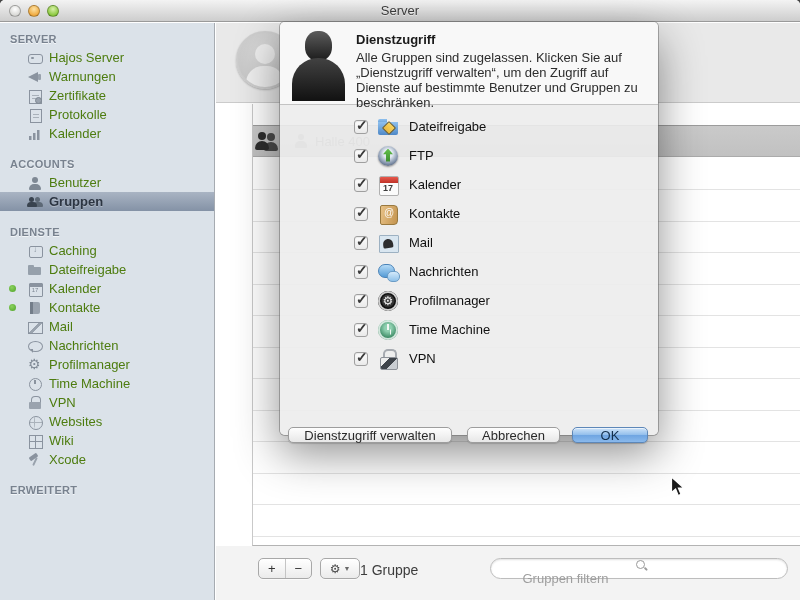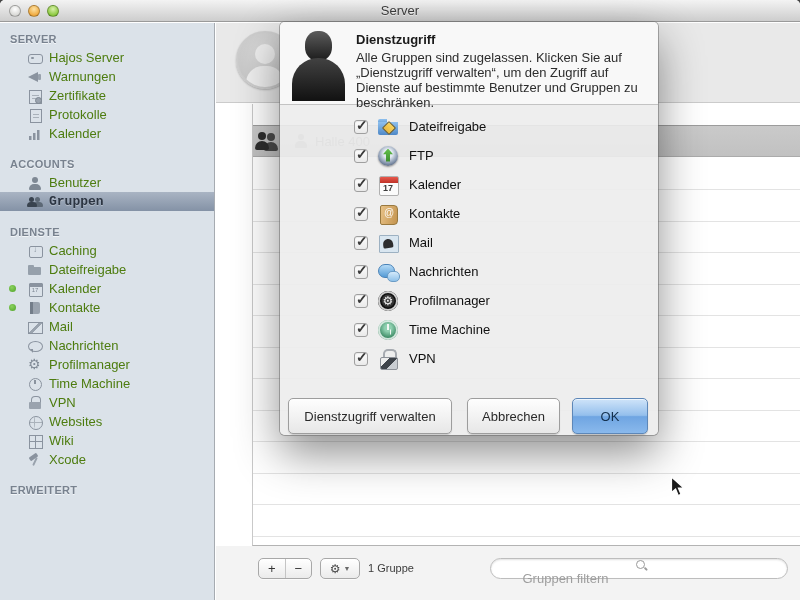--- a/index.html
+++ b/index.html
@@ -20,21 +20,21 @@
 
   
   .sidebar{position:absolute;left:0;top:23px;bottom:0;width:215px;background:#dbe2e9;
     border-right:1px solid #a6abb1;padding-top:4px;}
   .shead{font-size:11px;font-weight:bold;color:#78828f;letter-spacing:.3px;
     text-shadow:0 1px 0 rgba(255,255,255,.65);padding:6px 0 3px 10px;}
   .shead.gap{margin-top:9px;}
   .srow{height:19px;display:flex;align-items:center;padding-left:27px;position:relative;
     font-size:13px;color:#4d7c0f;cursor:default;}
   .srow[data-sel="true"]{background:linear-gradient(#a9b4c3,#8492a6);color:#2c3542;font-weight:bold;
-    text-shadow:0 1px 0 rgba(255,255,255,.3);font-family:Liberation Mono, monospace;}
+    text-shadow:0 1px 0 rgba(255,255,255,.3);}
   .dotspan{position:absolute;left:9px;top:6px;width:7px;height:7px;border-radius:50%;display:none;
     background:radial-gradient(circle at 40% 35%,#8bd15e,#4ea327);}
   .srow[data-dot="on"] .dotspan{display:block;}
 
   
   .si{width:16px;height:16px;margin-right:6px;position:relative;flex:none;}
   .si::before,.si::after{content:"";position:absolute;}
   .si[data-icon="server"]::before{left:1px;top:4px;width:13px;height:8px;border:1.3px solid #8a939f;border-radius:3px;}
   .si[data-icon="server"]::after{left:4px;top:7px;width:2.5px;height:2.5px;background:#8a939f;border-radius:50%;}
   .si[data-icon="megaphone"]::before{left:1px;top:3px;width:0;height:0;border-top:5px solid transparent;
@@ -109,21 +109,21 @@
   
   .bottombar{position:absolute;left:0;right:0;bottom:0;height:54px;background:#f3f3f3;}
   .btn{background:linear-gradient(#ffffff,#ebebeb);border:1px solid #a8a8a8;border-radius:5px;
     box-shadow:0 1px 0 rgba(255,255,255,.6);font-size:13px;color:#3a3a3a;}
   .segbtn{position:absolute;left:42px;top:12px;width:54px;height:21px;display:flex;}
   .seg{flex:1;display:flex;align-items:center;justify-content:center;font-size:13px;color:#333;}
   .seg:first-child{border-right:1px solid #c4c4c4;}
   .gearbtn{position:absolute;left:104px;top:12px;width:40px;height:21px;display:flex;align-items:center;justify-content:center;gap:3px;}
   .gearbtn .g{font-size:12px;color:#4a4a4a;line-height:1;}
   .gearbtn .c{font-size:7px;color:#6a6a6a;line-height:1;}
-  .countlabel{position:absolute;left:152px;top:16px;font-size:11px;color:#3c3c3c;}
+  .countlabel{position:absolute;left:144px;top:16px;font-size:14px;color:#3c3c3c;}
   .searchfield{position:absolute;right:12px;top:12px;width:298px;height:21px;background:#fff;
     border:1px solid #bdbdbd;border-radius:11px;box-shadow:inset 0 1px 2px rgba(0,0,0,.12);
     display:flex;align-items:center;padding-left:7px;flex-direction:column;}
   .mag{width:12px;height:12px;position:relative;flex:none;margin-right:3px;}
   .mag::before{content:"";position:absolute;left:1px;top:1px;width:7px;height:7px;border:1.5px solid #9a9a9a;border-radius:50%;}
   .mag::after{content:"";position:absolute;left:8.5px;top:8.5px;width:4px;height:1.6px;background:#9a9a9a;transform:rotate(45deg);border-radius:1px;}
   .searchfield input{border:none;outline:none;background:transparent;font-size:13px;color:#333;width:240px;
     font-family:"Liberation Sans",sans-serif;}
   .searchfield input::placeholder{color:#9e9e9e;}
 
@@ -179,23 +179,23 @@
   .pi[data-icon="profilemanager"]::after{content:"⚙";left:0;top:1px;width:22px;text-align:center;font-size:12px;line-height:20px;color:#ececec;}
   .pi[data-icon="timemachine"]::before{left:1px;top:1px;width:20px;height:20px;border-radius:50%;
     background:radial-gradient(circle at 50% 40%,#8fd0b0 0 22%,#2f7f58 70%,#12382a);
     box-shadow:inset 0 0 0 2px rgba(235,245,240,.85);}
   .pi[data-icon="timemachine"]::after{left:10px;top:5px;width:2px;height:6.5px;background:#f2f7f4;box-shadow:2.5px 5px 0 -0.5px #f2f7f4;}
   .pi[data-icon="vpn"]::before{left:6px;top:1px;width:10px;height:10px;border:2px solid #a7abb1;border-bottom:none;border-radius:5px 5px 0 0;}
   .pi[data-icon="vpn"]::after{left:3px;top:9px;width:16px;height:11px;border:1px solid #8d9198;border-radius:2px;
     background:linear-gradient(135deg,#ededed 32%,#3e434a 32% 62%,#c9cdd2 62%),linear-gradient(#f2f2f2,#c2c6cb);}
 
   .pop-btns{position:absolute;left:0;right:0;bottom:15px;height:22px;}
-  .pbtn{position:absolute;height:36px;border-radius:5px;border:1px solid #9d9d9d;
+  .pbtn{position:absolute;height:16px;border-radius:5px;border:1px solid #9d9d9d;
     background:linear-gradient(#fefefe,#e7e7e7);font-size:13px;color:#2a2a2a;
-    display:flex;align-items:center;justify-content:center;box-shadow:0 1px 1px rgba(0,0,0,.15);}
+    display:flex;align-items:center;justify-content:center;box-shadow:0 1px 1px rgba(0,0,0,.15);margin-top:29px;}
   .pbtn.manage{left:8px;width:164px;}
   .pbtn.cancel{left:187px;width:93px;}
   .pbtn.ok{left:292px;width:76px;border-color:#5d87b8;color:#13304e;
     background:linear-gradient(#cfe4f9 0%,#94bfec 48%,#6fa5e2 52%,#8ab9ec 100%);
     box-shadow:inset 0 1px 0 rgba(255,255,255,.6),0 1px 1px rgba(0,0,0,.2);}
 
   .cursor{position:absolute;left:670px;top:476px;z-index:60;}
 </style>
 </head>
 <body>

